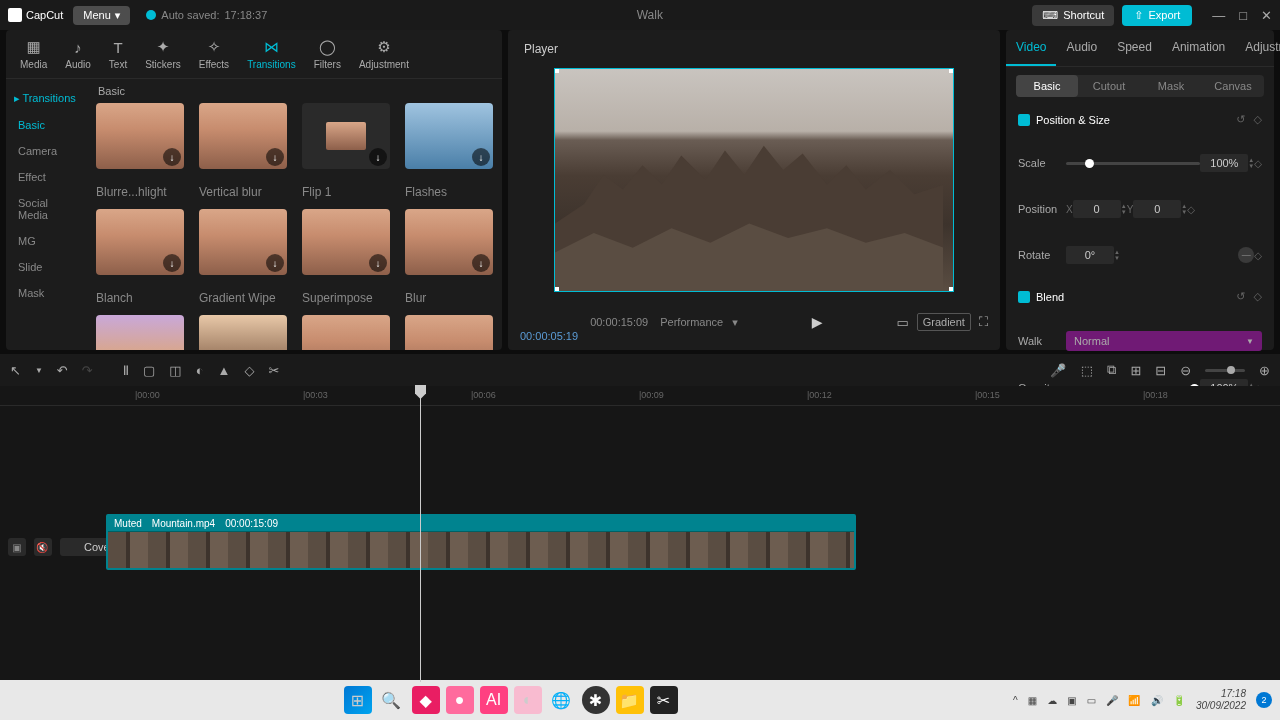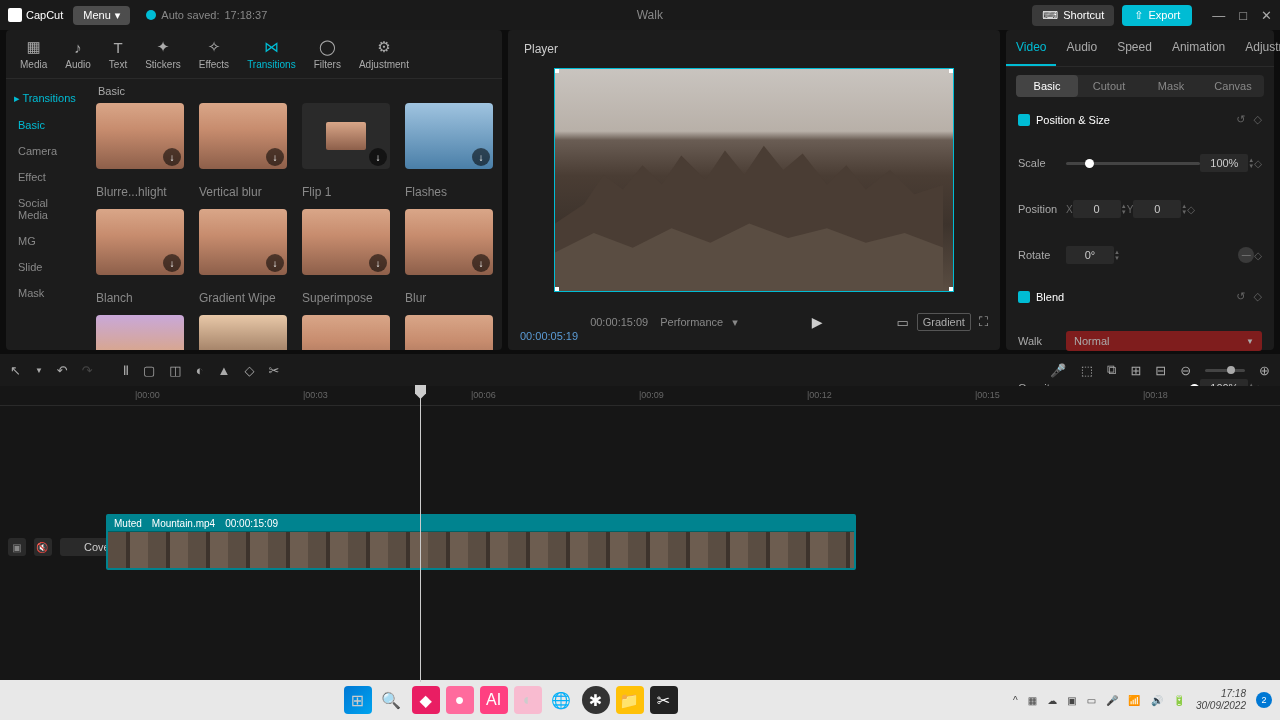--- a/index.html
+++ b/index.html
@@ -81,21 +81,21 @@
 .prop-row { display: flex; align-items: center; gap: 0; margin-bottom: 10px; font-size: 11px; color: #aaa; margin-top: 28px; }
 .prop-label { width: 48px; }
 .slider { flex: 1; height: 3px; background: #444; border-radius: 2px; position: relative; }
 .slider-handle { position: absolute; top: -3px; width: 9px; height: 9px; background: #fff; border-radius: 50%; }
 .num-input { background: #2a2a2a; border: none; color: #ccc; width: 48px; padding: 3px 4px; font-size: 11px; text-align: center; border-radius: 2px; }
 .spinner { display: flex; flex-direction: column; gap: 1px; cursor: pointer; }
 .spinner span { font-size: 6px; color: #666; line-height: 5px; }
 .diamond { color: #666; cursor: pointer; font-size: 10px; }
 .xy-label { color: #666; font-size: 10px; }
 .round-btn { width: 16px; height: 16px; background: #3a3a3a; border-radius: 50%; display: flex; align-items: center; justify-content: center; font-size: 9px; color: #888; cursor: pointer; }
-.select-box { flex: 1; background: #7f1d1d; padding: 4px 8px; border-radius: 3px; display: flex; justify-content: space-between; align-items: center; cursor: pointer; font-size: 11px; }
+.select-box { flex: 1; background: #701a75; padding: 4px 8px; border-radius: 3px; display: flex; justify-content: space-between; align-items: center; cursor: pointer; font-size: 11px; }
 
 
 .timeline-toolbar { height: 32px; background: #1a1a1a; display: flex; align-items: center; padding: 0 10px; gap: 14px; margin-top: 4px; }
 .tb-left { display: flex; gap: 14px; align-items: center; }
 .tb-icon { color: #aaa; cursor: pointer; font-size: 13px; }
 .tb-icon.disabled { color: #444; }
 .tb-center { display: flex; gap: 14px; margin-left: 16px; }
 .tb-right { margin-left: auto; display: flex; gap: 14px; align-items: center; }
 .zoom-slider { width: 40px; height: 3px; background: #444; border-radius: 2px; position: relative; }
 .zoom-slider-handle { position: absolute; top: -3px; left: 22px; width: 8px; height: 8px; background: #aaa; border-radius: 50%; }

